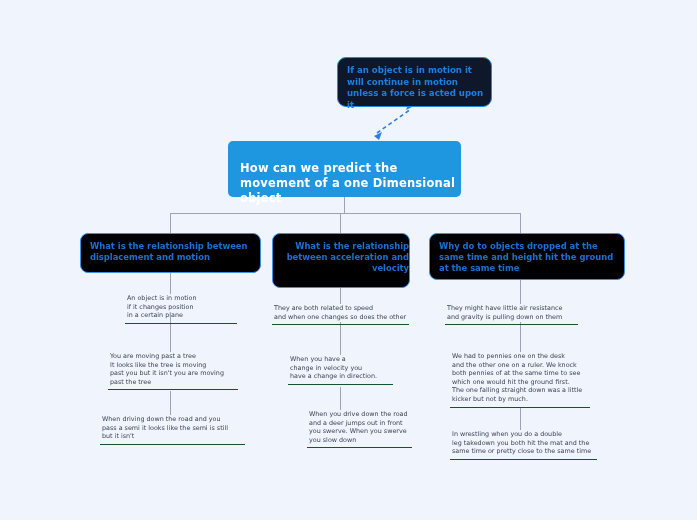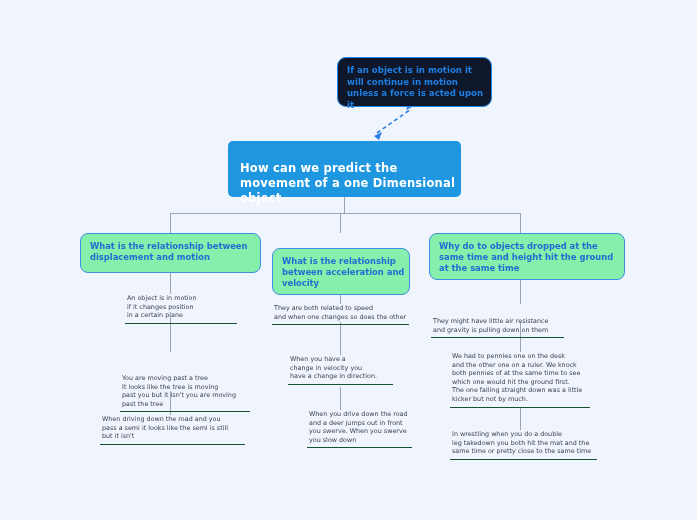--- a/index.html
+++ b/index.html
@@ -60,56 +60,56 @@
     padding: 7px 0 0 9px;
     color: #1f7fe0;
     font-size: 8.6px;
     font-weight: bold;
     line-height: 11.5px;
   }
 
   
   .branch-node {
     position: absolute;
-    background: #86efac;
+    background: #000000;
     border: 1.4px solid #3d8fe0;
     border-radius: 8px;
     box-sizing: border-box;
     color: #1f6fd0;
     font-size: 8.4px;
     font-weight: bold;
     line-height: 11px;
     padding: 7px 0 0 9px;
   }
   .branch-1 { left: 80px;  top: 233px; width: 181px; height: 40px; }
-  .branch-2 { left: 272px; top: 248px; width: 138px; height: 47px; }
+  .branch-2 { left: 272px; top: 233px; width: 138px; height: 55px; text-align: right; }
   .branch-3 { left: 422px; top: 233px; width: 196px; height: 47px; margin-left: 7px; }
 
   
   .leaf-node {
     position: absolute;
     box-sizing: border-box;
     border-bottom: 1px solid #14532d;
     color: #3c4452;
     font-size: 6.4px;
     line-height: 8.6px;
     padding: 0 2px 3px 2px;
     white-space: pre-line;
   }
 
   
   .leaf-l1 { left: 125px; top: 294px; width: 112px; }
-  .leaf-l2 { left: 120px; top: 352px; width: 130px; margin-top: 22px; }
+  .leaf-l2 { left: 108px; top: 352px; width: 130px; }
   .leaf-l3 { left: 100px; top: 415px; width: 145px; }
   
   .leaf-m1 { left: 272px; top: 304px; width: 137px; }
   .leaf-m2 { left: 288px; top: 355px; width: 105px; }
   .leaf-m3 { left: 288px; top: 410px; width: 105px; margin-left: 19px; }
   
-  .leaf-r1 { left: 431px; top: 304px; width: 133px; margin-top: 13px; }
+  .leaf-r1 { left: 445px; top: 304px; width: 133px; }
   .leaf-r2 { left: 450px; top: 352px; width: 140px; }
   .leaf-r3 { left: 450px; top: 430px; width: 147px; }
 </style>
 </head>
 <body>
 
 <div id="canvas">
 
   <svg id="wires" viewBox="0 0 697 520">
     <g stroke="#9aa4b4" stroke-width="1" fill="none" shape-rendering="crispEdges">

